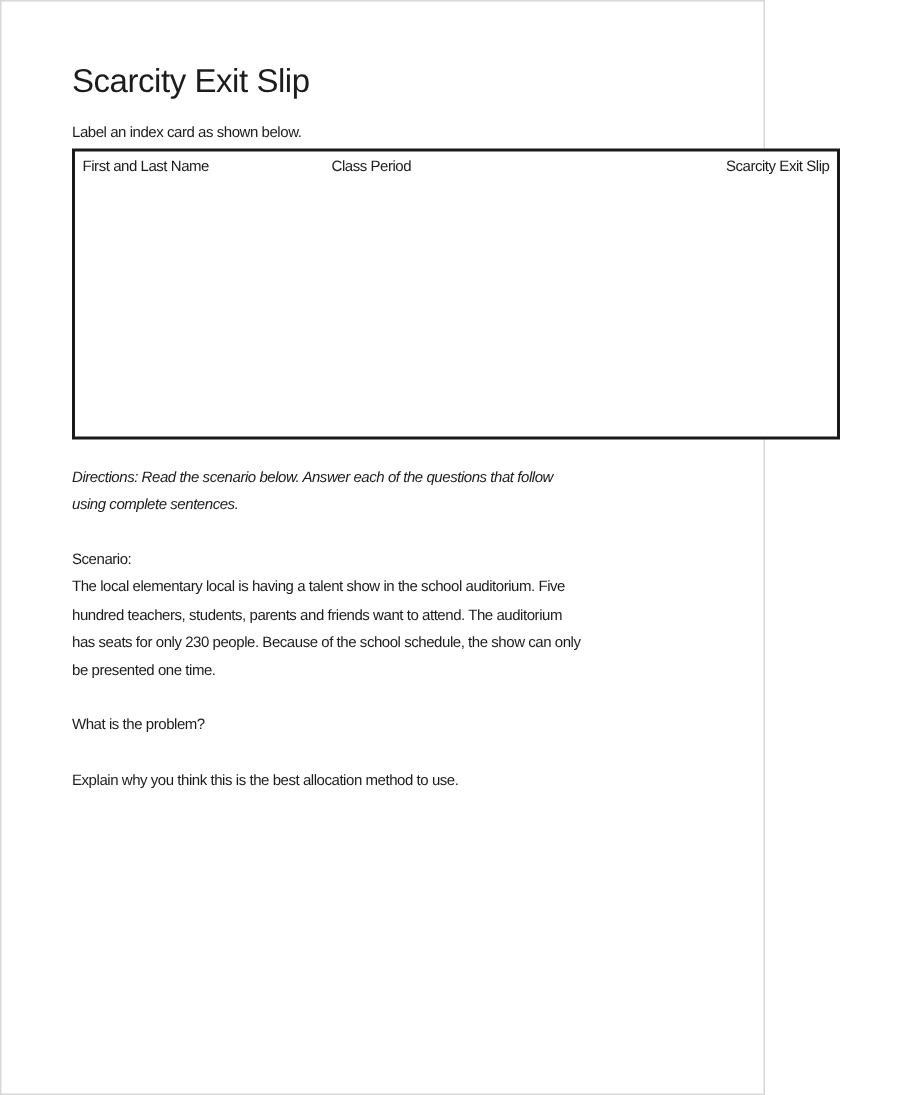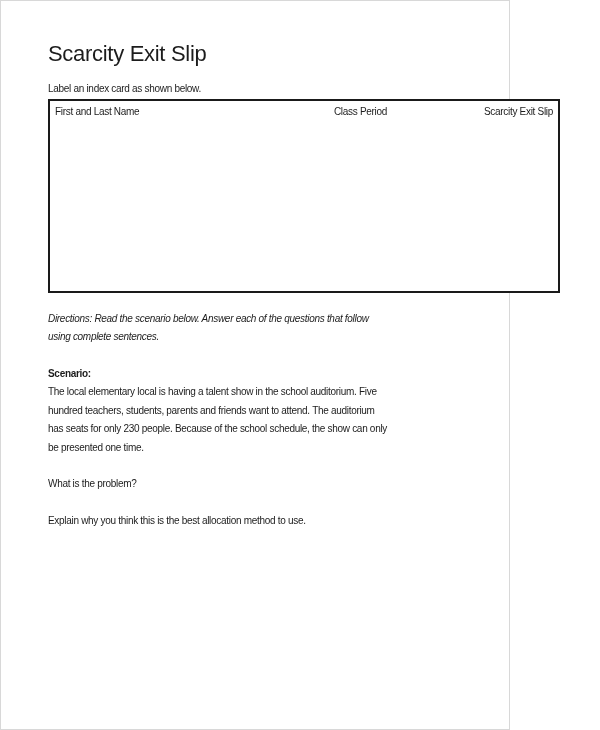--- a/index.html
+++ b/index.html
@@ -43,32 +43,32 @@
     height: 194px;
     border: 2px solid #1a1a1a;
     background: #ffffff;
   }
   .card-header {
     display: flex;
     padding: 2px 5px 0 5px;
   }
   .card-header .col { flex: 1 1 0; }
   .col-left   { text-align: left; }
-  .col-center { text-align: right; }
+  .col-center { text-align: left; }
   .col-right  { text-align: right; }
   .card-blank { width: 100%; height: 150px; }
   .directions {
     margin: 0;
     margin-top: 17px;
     font-style: italic;
   }
   .scenario-heading {
     margin: 0;
     margin-top: 18px;
-    font-weight: 700;
+    font-weight: 400;
   }
   .scenario-body { margin: 0; }
   .line { display: block; white-space: nowrap; }
   .question {
     margin: 0;
     margin-top: 18px;
     white-space: nowrap;
   }
 </style>
 </head>

